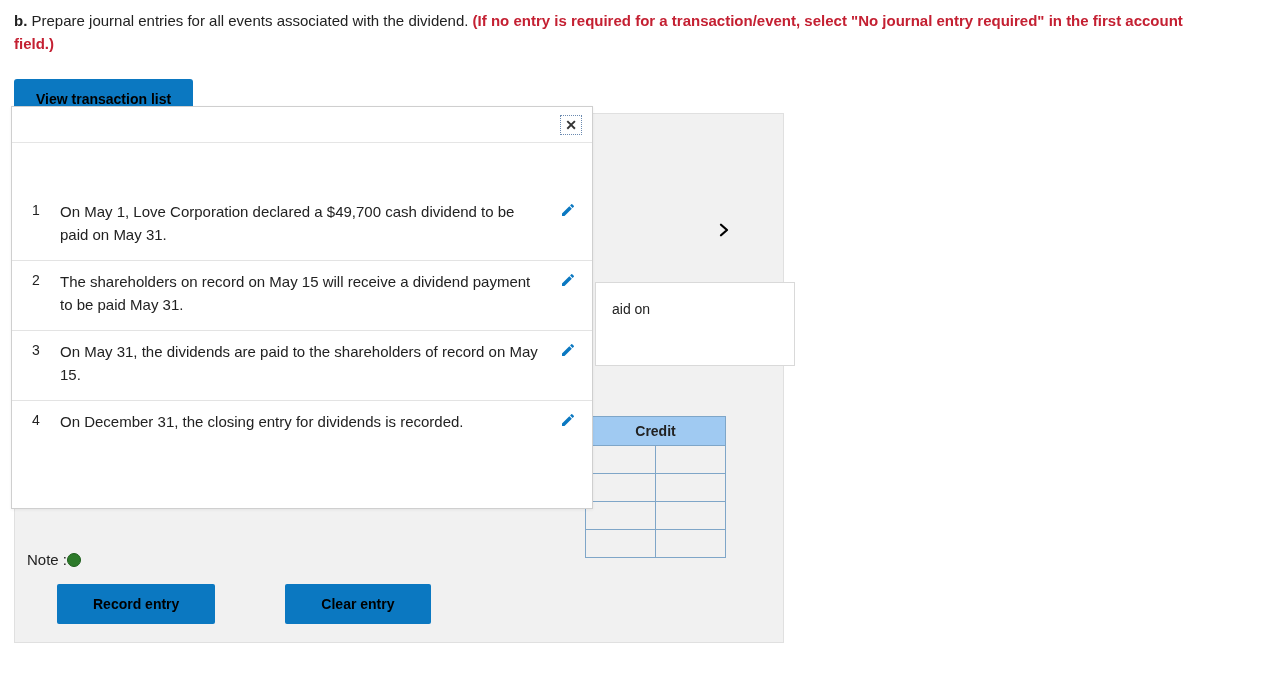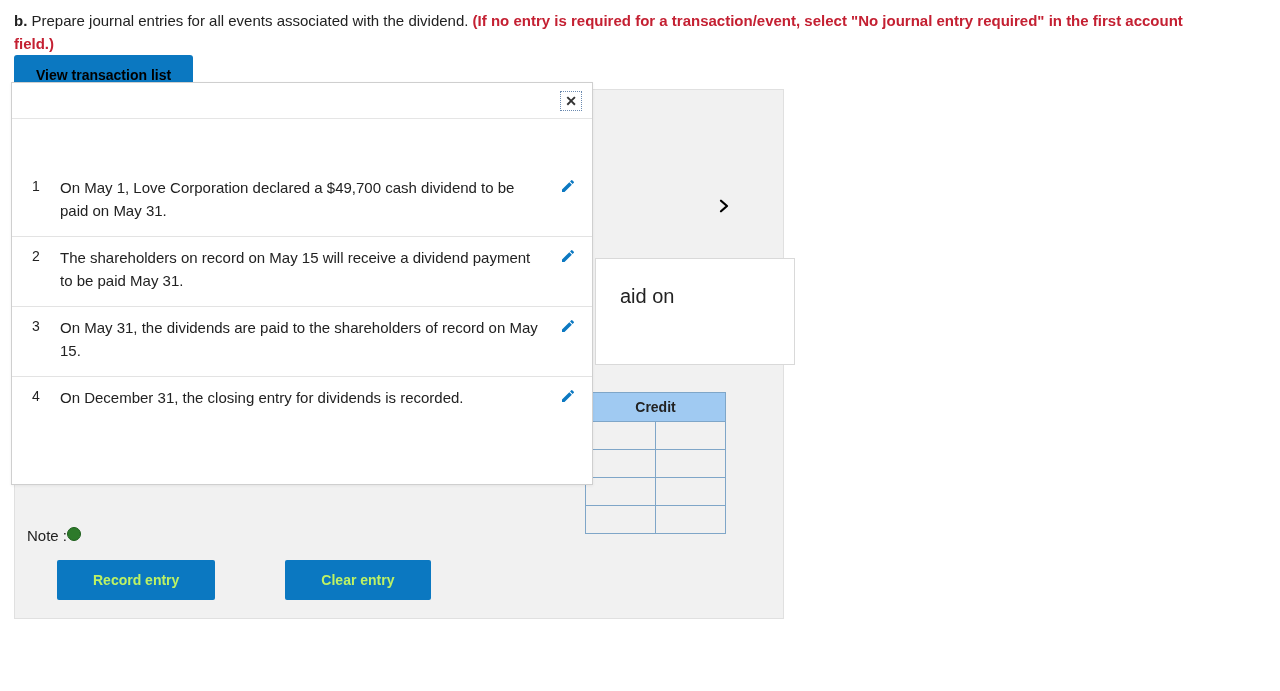--- a/index.html
+++ b/index.html
@@ -5,20 +5,21 @@
     * { box-sizing: border-box; margin: 0; padding: 0; }
     body {
       font-family: Arial, Helvetica, sans-serif;
       background: #fff;
       padding: 10px 14px;
       width: 1280px;
       font-size: 15px;
       color: #222;
     }
     .question-header {
+      margin-bottom: 24px;
       line-height: 1.5;
       max-width: 1200px;
     }
     .question-header .bold { font-weight: 700; }
     .red-instruction { color: #c42032; font-weight: 700; }
 
     .workarea {
       position: relative;
       width: 770px;
     }
@@ -65,22 +66,22 @@
       color:#000;
     }
 
     .bg-paid {
       position: absolute;
       top: 168px;
       left: 580px;
       width: 200px;
       background:#fff;
       border:1px solid #d9d9d9;
-      padding: 16px;
-      font-size:20px;
+      padding: 8px;
+      font-size:14px;
     }
     .bg-paid-inner{
       padding:10px 8px 40px 8px;
     }
 
     .credit-tbl{
       position:absolute;
       top:302px;
       left:570px;
       border-collapse:collapse;
@@ -97,39 +98,40 @@
       height:28px;
       width:70px;
     }
 
     .note-row{
       position:absolute;
       left:12px;
       bottom:74px;
       font-size:15px;
       display:flex;
+      align-items:center;
       gap:0;
     }
     .dot{
       width:14px;height:14px;border-radius:50%;
       background:#2d7a2a;border:1px solid #1d5e1b;
       display:inline-block;
     }
 
     .btn-row{
       position:absolute;
       left:42px;
       bottom:18px;
       display:flex;
       gap:70px;
       align-items:center;
     }
     .btn{
       background:#0b78c1;
-      color:#bef264;
+      color:#000000;
       border:none;
       font-weight:700;
       font-size:14px;
       padding:12px 36px;
       border-radius:2px;
       cursor:pointer;
     }
     .view-journal-btn{
       position:absolute;
       right:40px;

